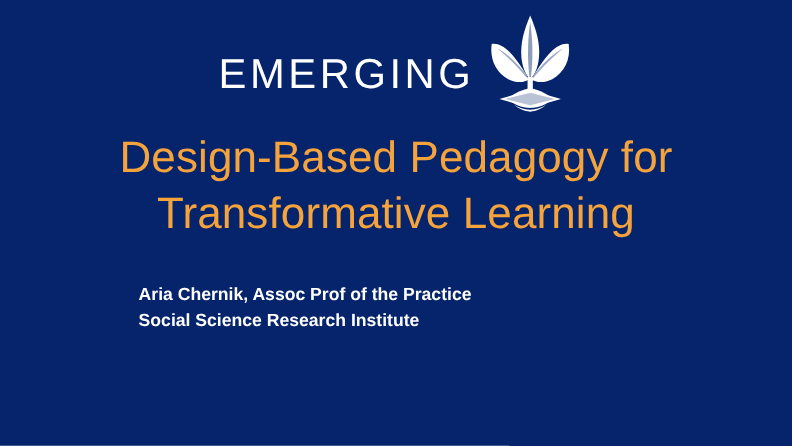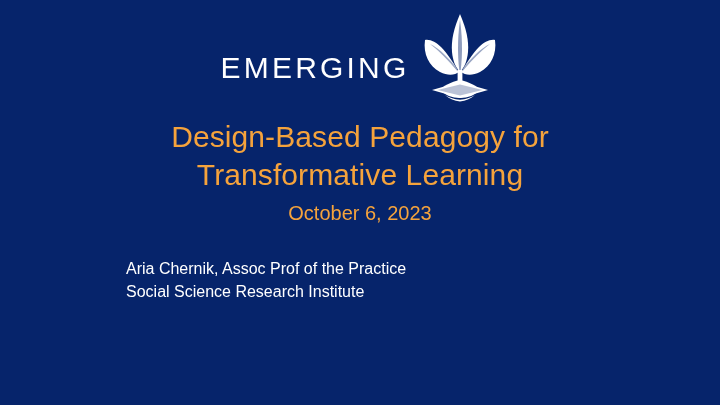--- a/index.html
+++ b/index.html
@@ -28,21 +28,21 @@
     left: 0;
     width: 720px;
     height: 92px;
     display: flex;
     align-items: center;
     justify-content: center;
     gap: 0px;
   }
   .wordmark {
     color: #ffffff;
-    font-size: 30px;
+    font-size: 38px;
     font-weight: 300;
     letter-spacing: 3.2px;
     line-height: 1;
     white-space: nowrap;
     font-family: "Liberation Sans", sans-serif;
     position: relative;
     top: 10px;
   }
   .wordmark-left  { margin-right: 12px; }
   .wordmark-right { margin-left: 12px; }
@@ -57,21 +57,21 @@
   
   .title-block {
     position: absolute;
     top: 118px;
     left: 0;
     width: 720px;
     text-align: center;
   }
   .title {
     color: #f5a33c;
-    font-size: 30px;
+    font-size: 40px;
     font-weight: 400;
     line-height: 1.28;
     letter-spacing: 0.1px;
     margin: 0;
     white-space: pre-line;
   }
   .date {
     color: #f5a33c;
     font-size: 20px;
     font-weight: 400;
@@ -82,21 +82,21 @@
   
   .presenters {
     position: absolute;
     top: 258px;
     left: 126px;
     width: 520px;
   }
   .presenter-block {
     color: #ffffff;
     font-size: 16px;
-    font-weight: 400;
+    font-weight: 700;
     line-height: 1.42;
     white-space: pre-line;
   }
   .presenter-block + .presenter-block {
     margin-top: 26px;
   }
 </style>
 </head>
 <body>
 
@@ -125,21 +125,20 @@
       <path d="M39 72.4 L61.5 78 L39 83.6 L16.5 78 Z" fill="#06246b" opacity="0.28"></path>
 
       <path d="M24 83 C29 87 33 89 39 89.5 C45 89 49 87 54 83 C49 86 45 87.4 39 87.8 C33 87.4 29 86 24 83 Z" fill="#ffffff"></path>
     </svg>
 
   </div>
 
   <div class="title-block">
     <h1 class="title">Design-Based Pedagogy for
 Transformative Learning</h1>
-    <p class="date">October 6, 2023</p>
   </div>
 
   <div class="presenters">
     <div class="presenter-block">Aria Chernik, Assoc Prof of the Practice
 Social Science Research Institute</div>
   </div>
 
 </div>
 
 </body></html>

